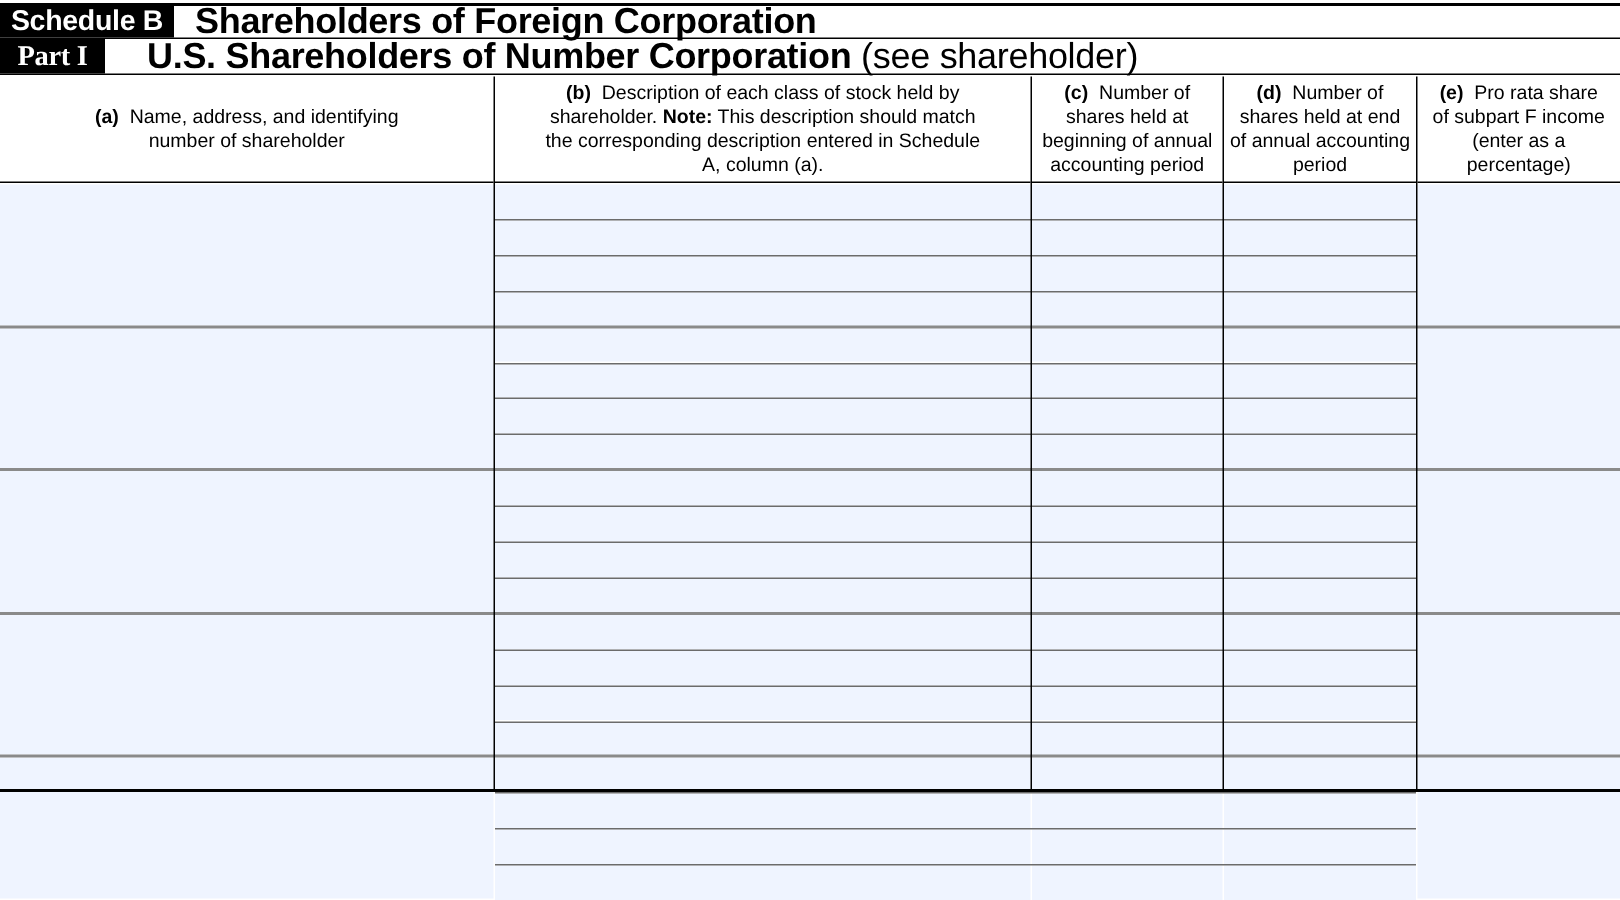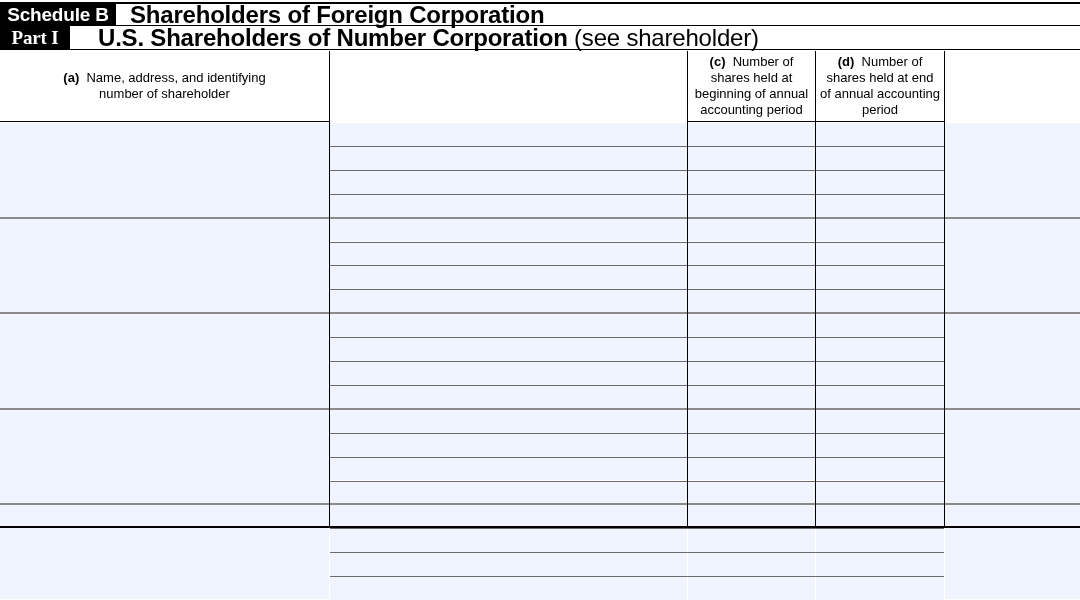--- a/index.html
+++ b/index.html
@@ -44,25 +44,31 @@
   </div>
 
   <div class="hdr-row part">
     <div class="tag">Part I</div>
     <div class="hdr-title"><span>U.S. Shareholders of Number Corporation</span> <span class="plain">(see shareholder)</span></div>
   </div>
 
   <div class="colhdr" style="left:0;width:329px;padding:0 22px;">
     <div style="width:230px;"><span class="lbl">(a)</span>&nbsp; <span>Name, address, and identifying number of shareholder</span></div>
   </div>
+  <div class="colhdr" style="left:330px;width:357px;padding:0 30px;">
+    <div><span class="lbl">(b)</span>&nbsp; <span>Description of each class of stock held by shareholder.</span> <b>Note:</b> <span>This description should match the corresponding description entered in Schedule A, column (a).</span></div>
+  </div>
   <div class="colhdr" style="left:816px;width:128px;padding:0 4px;">
     <div><span class="lbl">(d)</span>&nbsp; <span>Number of shares held at end of annual accounting period</span></div>
   </div>
   <div class="colhdr" style="left:688px;width:127px;padding:0 1px;">
     <div><span class="lbl">(c)</span>&nbsp; <span>Number of shares held at beginning of annual accounting period</span></div>
+  </div>
+  <div class="colhdr" style="left:945px;width:135px;padding:0 10px;">
+    <div><span class="lbl">(e)</span>&nbsp; <span>Pro rata share of subpart F income (enter as a percentage)</span></div>
   </div>
 
   <div class="grid" id="grid">
       <div class="cell" style="left: 0px; width: 329px; top: 1px; height: 93.6px;"></div>
       <div class="cell" style="left: 945px; width: 135px; top: 1px; height: 93.6px;"></div>
       <div class="cell" style="left: 330px; width: 357px; top: 1px; height: 22.9px;"></div>
       <div class="cell" style="left: 688px; width: 127px; top: 1px; height: 22.9px;"></div>
       <div class="cell" style="left: 816px; width: 128px; top: 1px; height: 22.9px;"></div>
       <div class="cell" style="left: 330px; width: 357px; top: 24.9px; height: 22.9px;"></div>
       <div class="cell" style="left: 688px; width: 127px; top: 24.9px; height: 22.9px;"></div>

